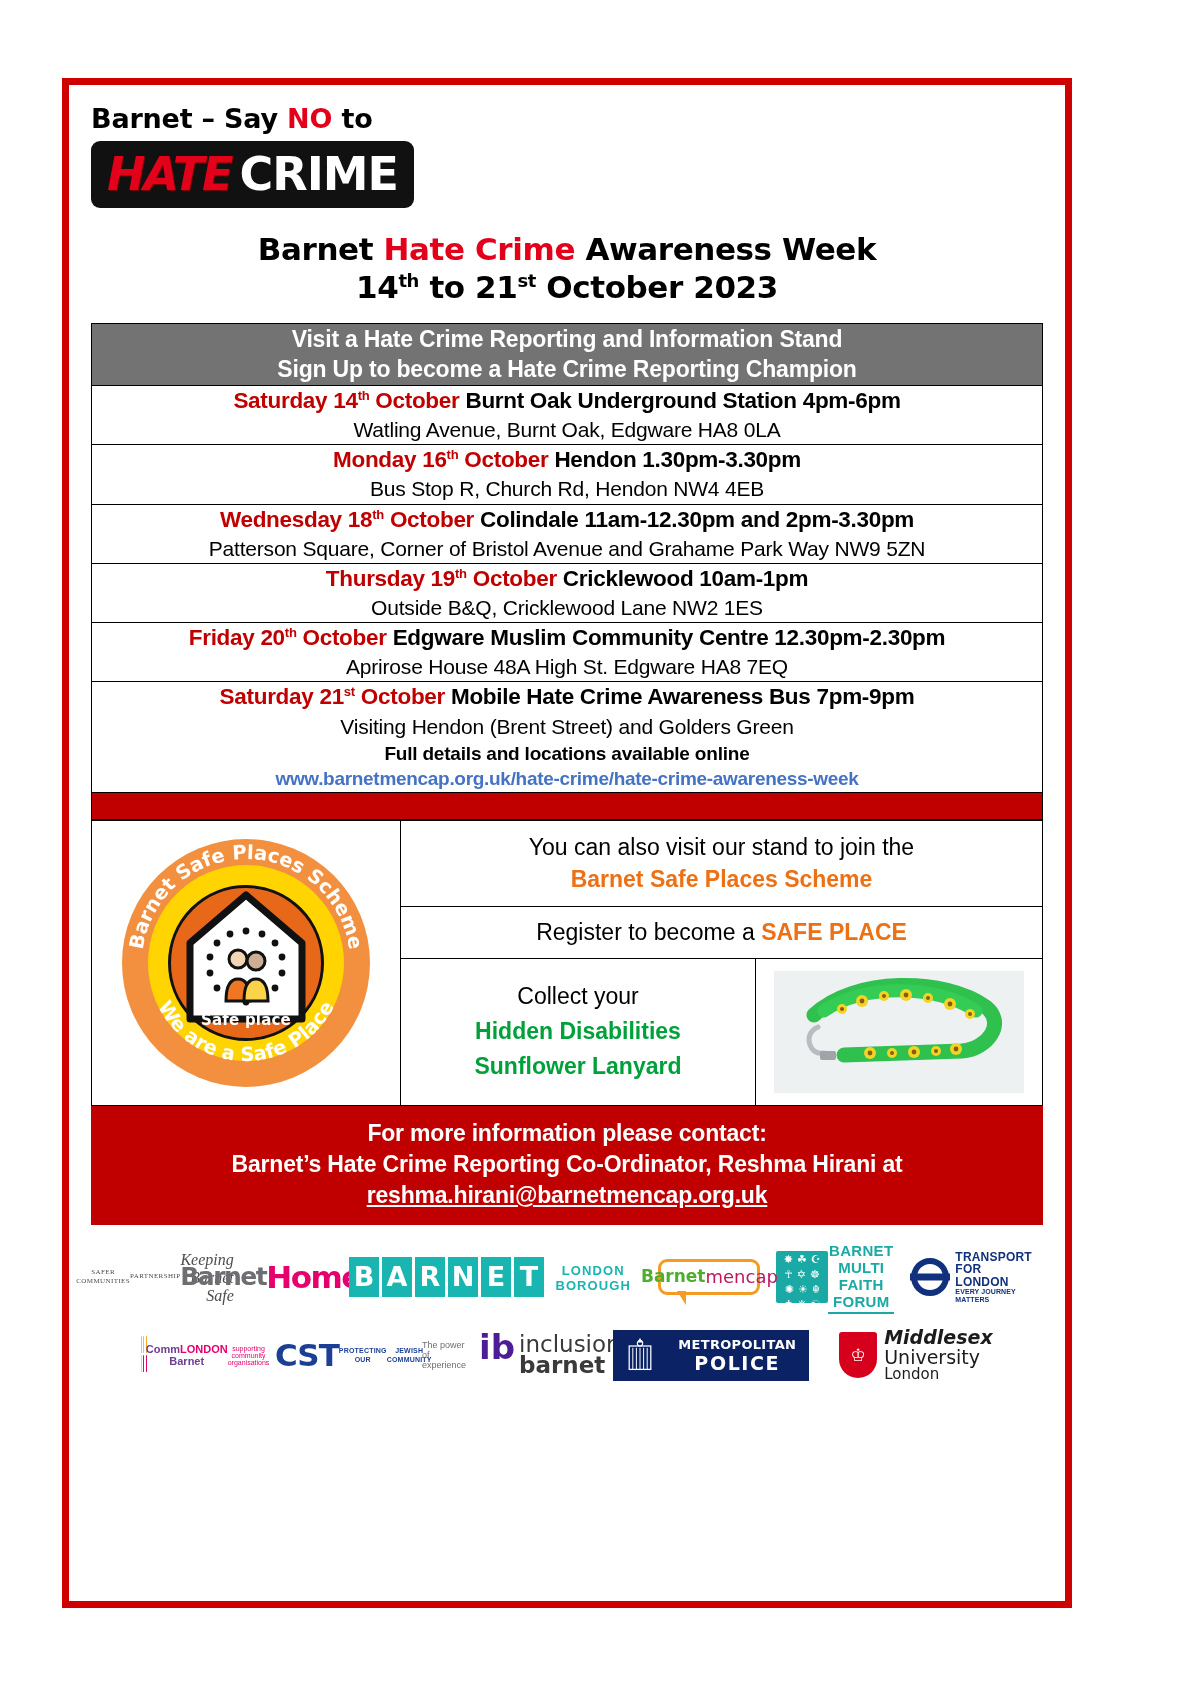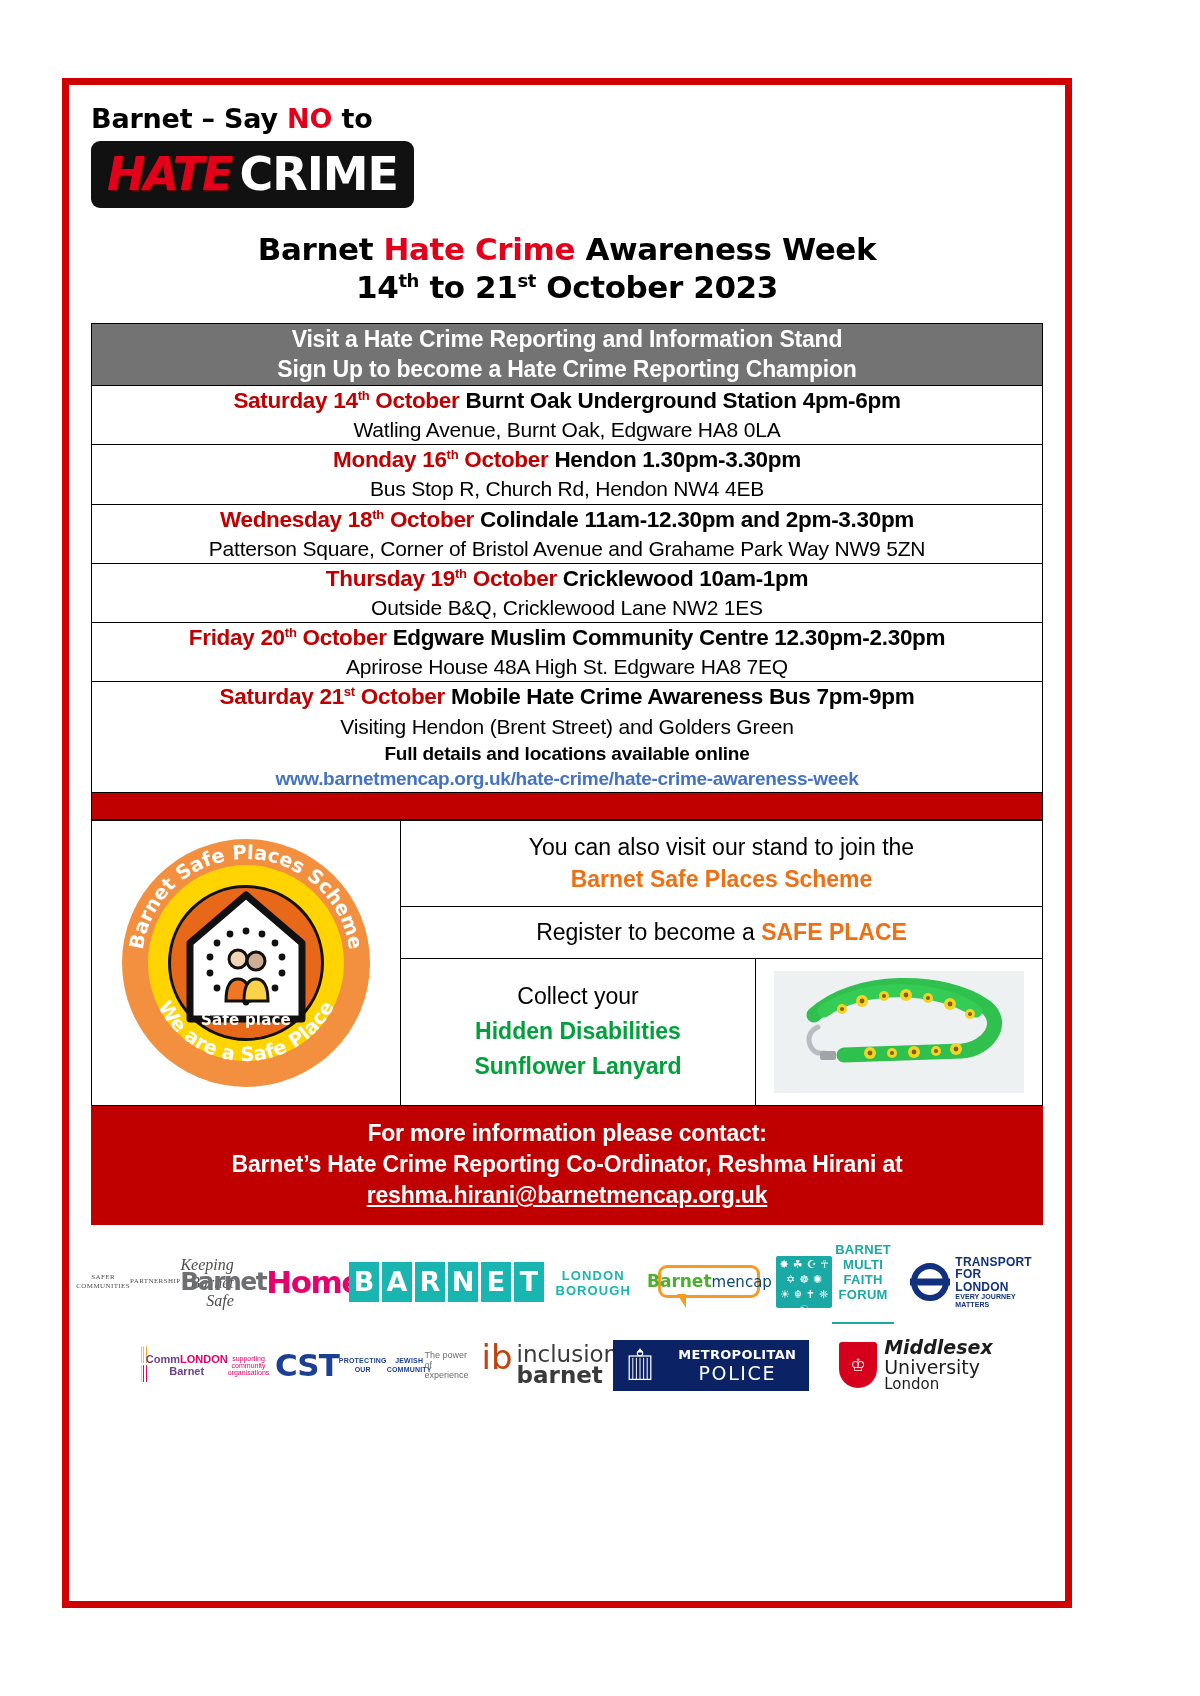--- a/index.html
+++ b/index.html
@@ -165,31 +165,31 @@
     font-family:"DejaVu Sans", sans-serif;font-size:27px;font-weight:bold;
     display:flex;align-items:center;justify-content:center;
   }
   .lbb .sub{font-size:13px;font-weight:bold;color:#19b5b0;letter-spacing:1.1px;margin-top:3px;}
 
   .mencap{
     width:88px;border:3px solid #f59b23;border-radius:9px;
     padding:5px 4px;text-align:center;position:relative;
   }
   .mencap .m1{font-size:17px;font-weight:bold;color:#4caf2e;font-family:"DejaVu Sans", sans-serif;line-height:1;}
-  .mencap .m2{font-size:15px;color:#0c4a6e;font-family:"DejaVu Sans", sans-serif;line-height:1.1;}
+  .mencap .m2{font-size:18px;color:#be185d;font-family:"DejaVu Sans", sans-serif;line-height:1.1;}
   .mencap:after{
     content:"";position:absolute;left:16px;bottom:-13px;
     border-left:9px solid transparent;border-right:0 solid transparent;
     border-top:14px solid #f59b23;
   }
 
   .mff{width:136px;text-align:center;}
   .mff .band{background:#1aa9a4;height:46px;border-radius:2px;display:flex;align-items:center;justify-content:center;gap:4px;flex-wrap:wrap;padding:3px;}
   .mff .band span{color:#fff;font-size:11px;line-height:1;}
-  .mff .cap{font-size:13px;font-weight:bold;color:#1aa9a4;margin-top:3px;letter-spacing:.3px;border-bottom:2px solid #1aa9a4;padding-bottom:20px;}
+  .mff .cap{font-size:15px;font-weight:bold;color:#1aa9a4;margin-top:3px;letter-spacing:.3px;border-bottom:2px solid #1aa9a4;padding-bottom:2px;}
 
   .tfl{display:flex;align-items:center;gap:5px;}
   .tfl .roundel{width:40px;height:40px;position:relative;}
   .tfl .txt{line-height:1.05;}
   .tfl .t1{font-size:12px;font-weight:bold;color:#11307e;letter-spacing:.2px;}
   .tfl .t2{font-size:7px;font-weight:bold;color:#11307e;letter-spacing:.1px;}
 
   .cub{width:128px;text-align:center;}
   .cub .grid{display:grid;grid-template-columns:repeat(3,1fr);grid-gap:2px;width:74px;margin:0 auto 3px;}
   .cub .grid div{height:17px;border-radius:2px;}
@@ -197,30 +197,30 @@
   .cub .n .uni{color:#e5006d;}
   .cub .s{font-size:7px;color:#e5006d;}
 
   .cst{width:108px;text-align:center;}
   .cst .c1{font-size:31px;font-weight:bold;color:#1b3f94;font-family:"DejaVu Sans", sans-serif;letter-spacing:-1px;}
   .cst .c2{font-size:7px;font-weight:bold;color:#1b3f94;letter-spacing:.2px;line-height:1.3;}
 
   .incl{width:146px;}
   .incl .top{font-size:9px;color:#6d6e71;margin-left:22px;}
   .incl .main{display:flex;align-items:flex-start;gap:4px;}
-  .incl .ib{font-size:34px;font-weight:normal;color:#c2410c;font-family:"DejaVu Sans", sans-serif;line-height:.8;margin-left:13px;}
+  .incl .ib{font-size:34px;font-weight:bold;color:#4c1d95;font-family:"DejaVu Sans", sans-serif;line-height:.8;margin-left:13px;}
   .incl .w{line-height:.95;}
   .incl .w1{font-size:23px;color:#3a3a3a;font-family:"DejaVu Sans", sans-serif;}
   .incl .w2{font-size:23px;font-weight:bold;color:#3a3a3a;font-family:"DejaVu Sans", sans-serif;}
 
   .met{display:flex;align-items:stretch;border:1px solid #0b2265;}
   .met .crest{width:52px;background:#0b2265;display:flex;align-items:center;justify-content:center;}
   .met .words{background:#0b2265;color:#fff;padding:6px 12px;text-align:center;font-family:"DejaVu Sans", sans-serif;}
   .met .m1{font-size:13px;font-weight:bold;letter-spacing:.3px;}
-  .met .m2{font-size:19px;font-weight:normal;letter-spacing:1.6px;}
+  .met .m2{font-size:19px;font-weight:bold;letter-spacing:1.6px;}
 
   .mdx{display:flex;align-items:center;gap:7px;}
   .mdx .shield{width:38px;height:46px;background:#d6001c;border-radius:3px 3px 19px 19px;display:flex;align-items:center;justify-content:center;color:#fff;font-size:17px;}
   .mdx .n{line-height:1.02;font-family:"DejaVu Sans", sans-serif;}
   .mdx .n1{font-size:19px;font-weight:bold;color:#1c1c1c;font-style:italic;}
   .mdx .n2{font-size:19px;color:#1c1c1c;}
   .mdx .n3{font-size:15px;color:#1c1c1c;}
 </style>
 </head>
 <body>

